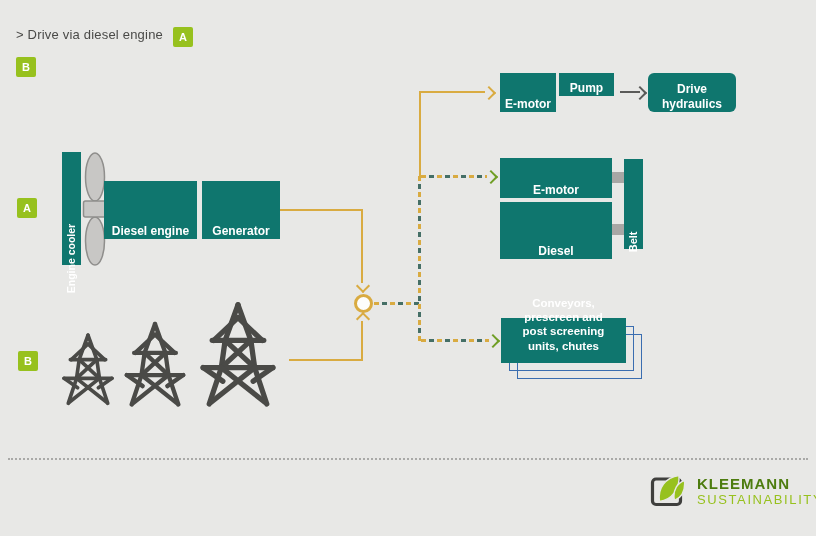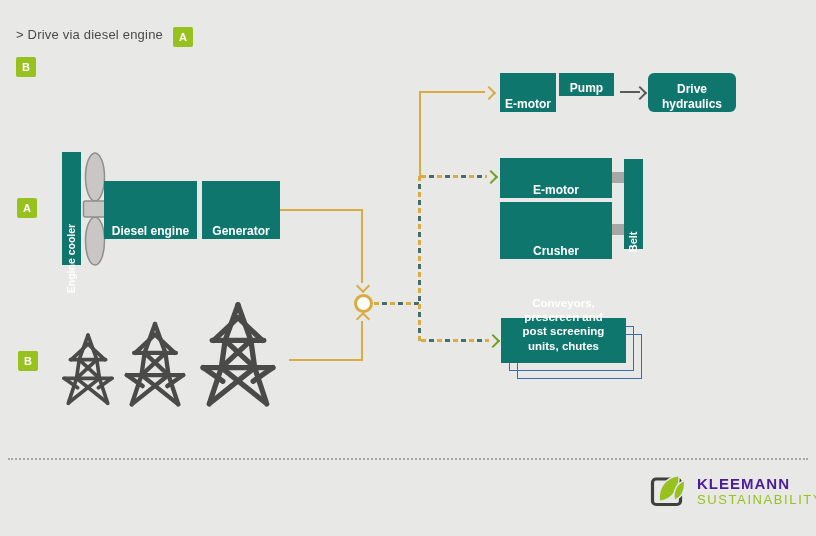--- a/index.html
+++ b/index.html
@@ -39,21 +39,21 @@
   .chev.gray{border-color:#5a5a58;}
 
   .junction{position:absolute;width:13px;height:13px;border:3px solid #d9ab41;border-radius:50%;background:#fdfdfb;}
 
   .nub{position:absolute;background:#a8a7a5;}
 
   .stack-outline{position:absolute;width:125px;height:45px;border:1.5px solid #3a6db0;box-sizing:border-box;}
 
   .dotted-sep{position:absolute;border-top:2px dotted #a9a9a7;height:0;}
 
-  .brand-name{position:absolute;font-size:15px;font-weight:bold;color:#4c1d95;letter-spacing:1px;}
+  .brand-name{position:absolute;font-size:15px;font-weight:bold;color:#4d7c0f;letter-spacing:1px;}
   .brand-tag{position:absolute;font-size:13px;color:#97c11e;letter-spacing:1.6px;}
 </style>
 </head>
 <body>
 
 <div class="canvas">
 
   <div class="legend-row" style="left:16px;top:27px;">
     <span class="legend-text">&gt; Drive via diesel engine</span>
     <span class="badge">A</span>
@@ -143,21 +143,21 @@
     <span>Drive hydraulics</span>
   </div>
 
   <div class="dash-h" style="left:421px;top:175px;width:66px;"></div>
   <div class="chev right green" style="left:486px;top:172px;"></div>
 
   <div class="bbox" style="left:500px;top:158px;width:112px;height:40px;">
     <span>E-motor</span>
   </div>
   <div class="bbox" style="left:500px;top:202px;width:112px;height:57px;">
-    <span>Crusher</span>
+    <span>Diesel</span>
   </div>
   <div class="nub" style="left:612px;top:172px;width:12px;height:11px;"></div>
   <div class="nub" style="left:612px;top:224px;width:12px;height:11px;"></div>
   <div class="bbox" style="left:624px;top:159px;width:19px;height:90px;">
     <span class="vtext" style="font-size:11px;">Belt</span>
   </div>
 
   <div class="dash-h" style="left:421px;top:339px;width:68px;"></div>
   <div class="chev right green" style="left:488px;top:336px;"></div>
 

